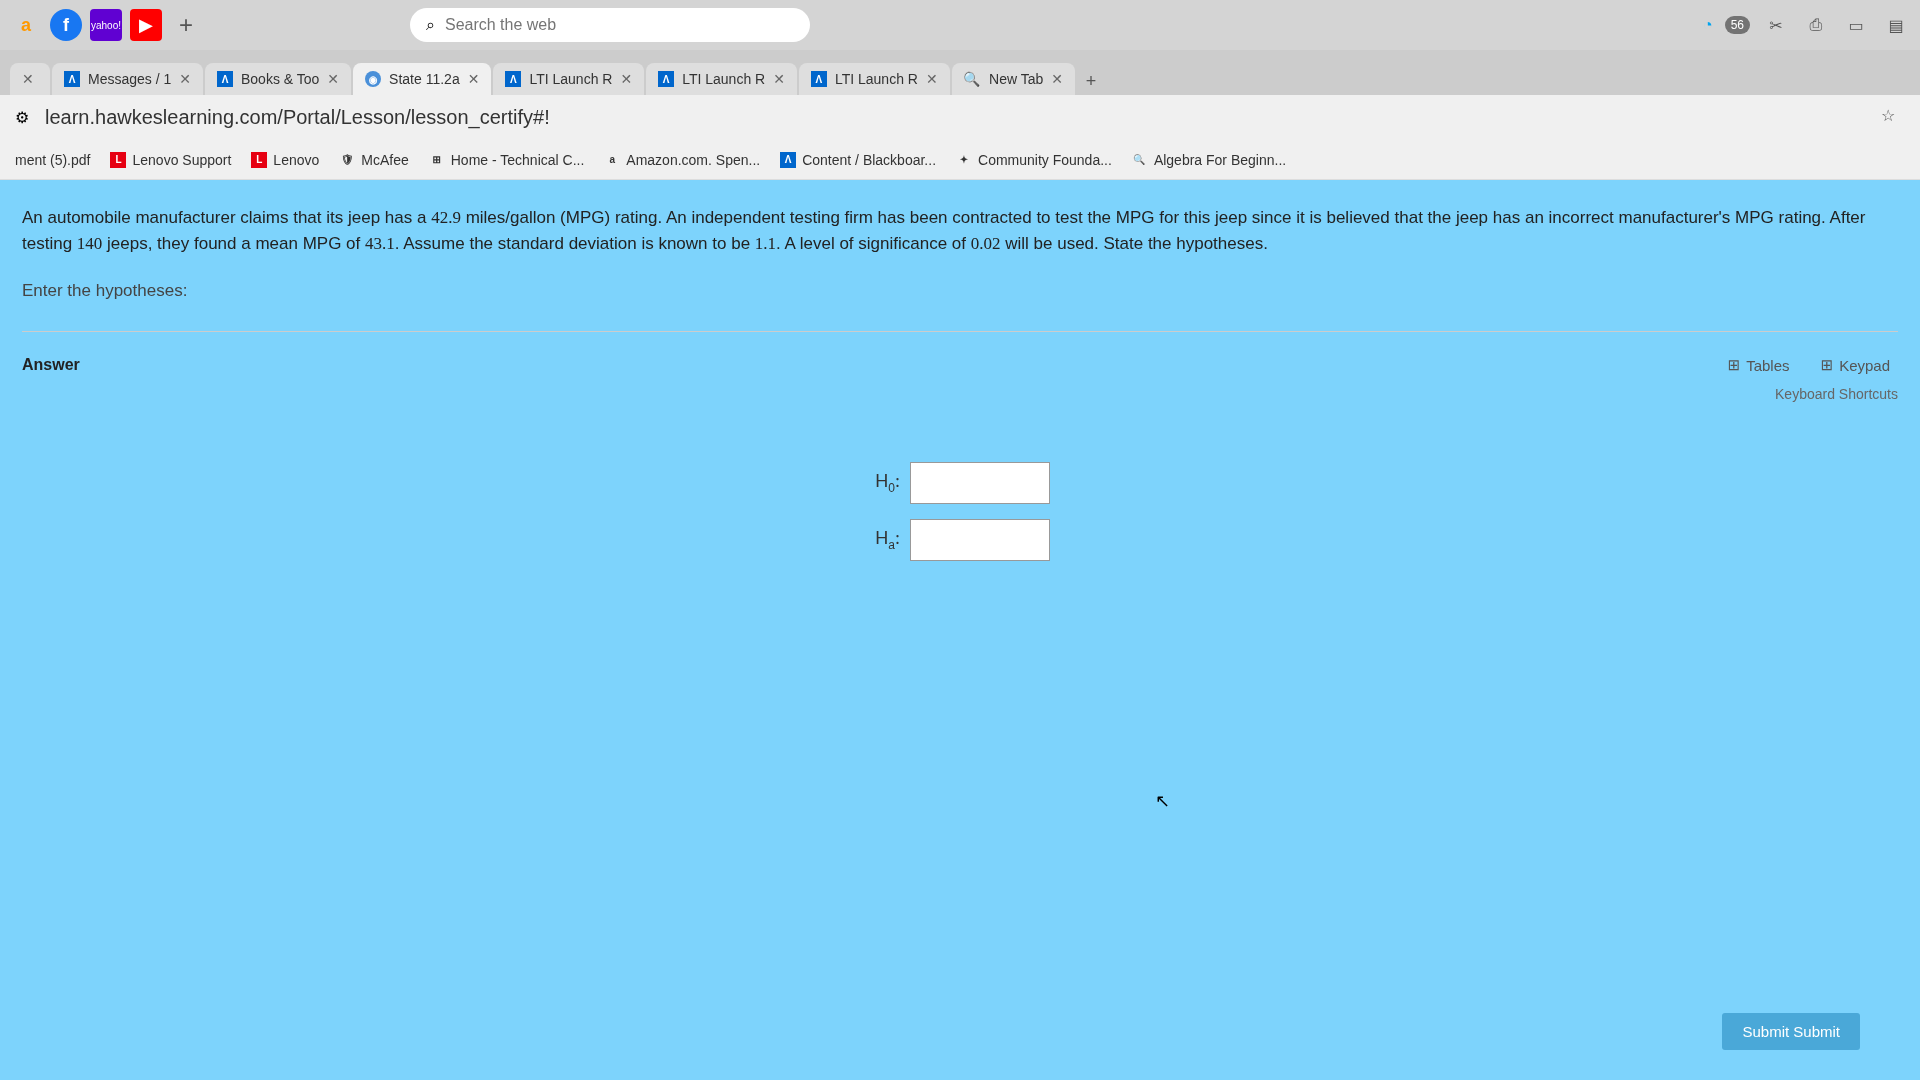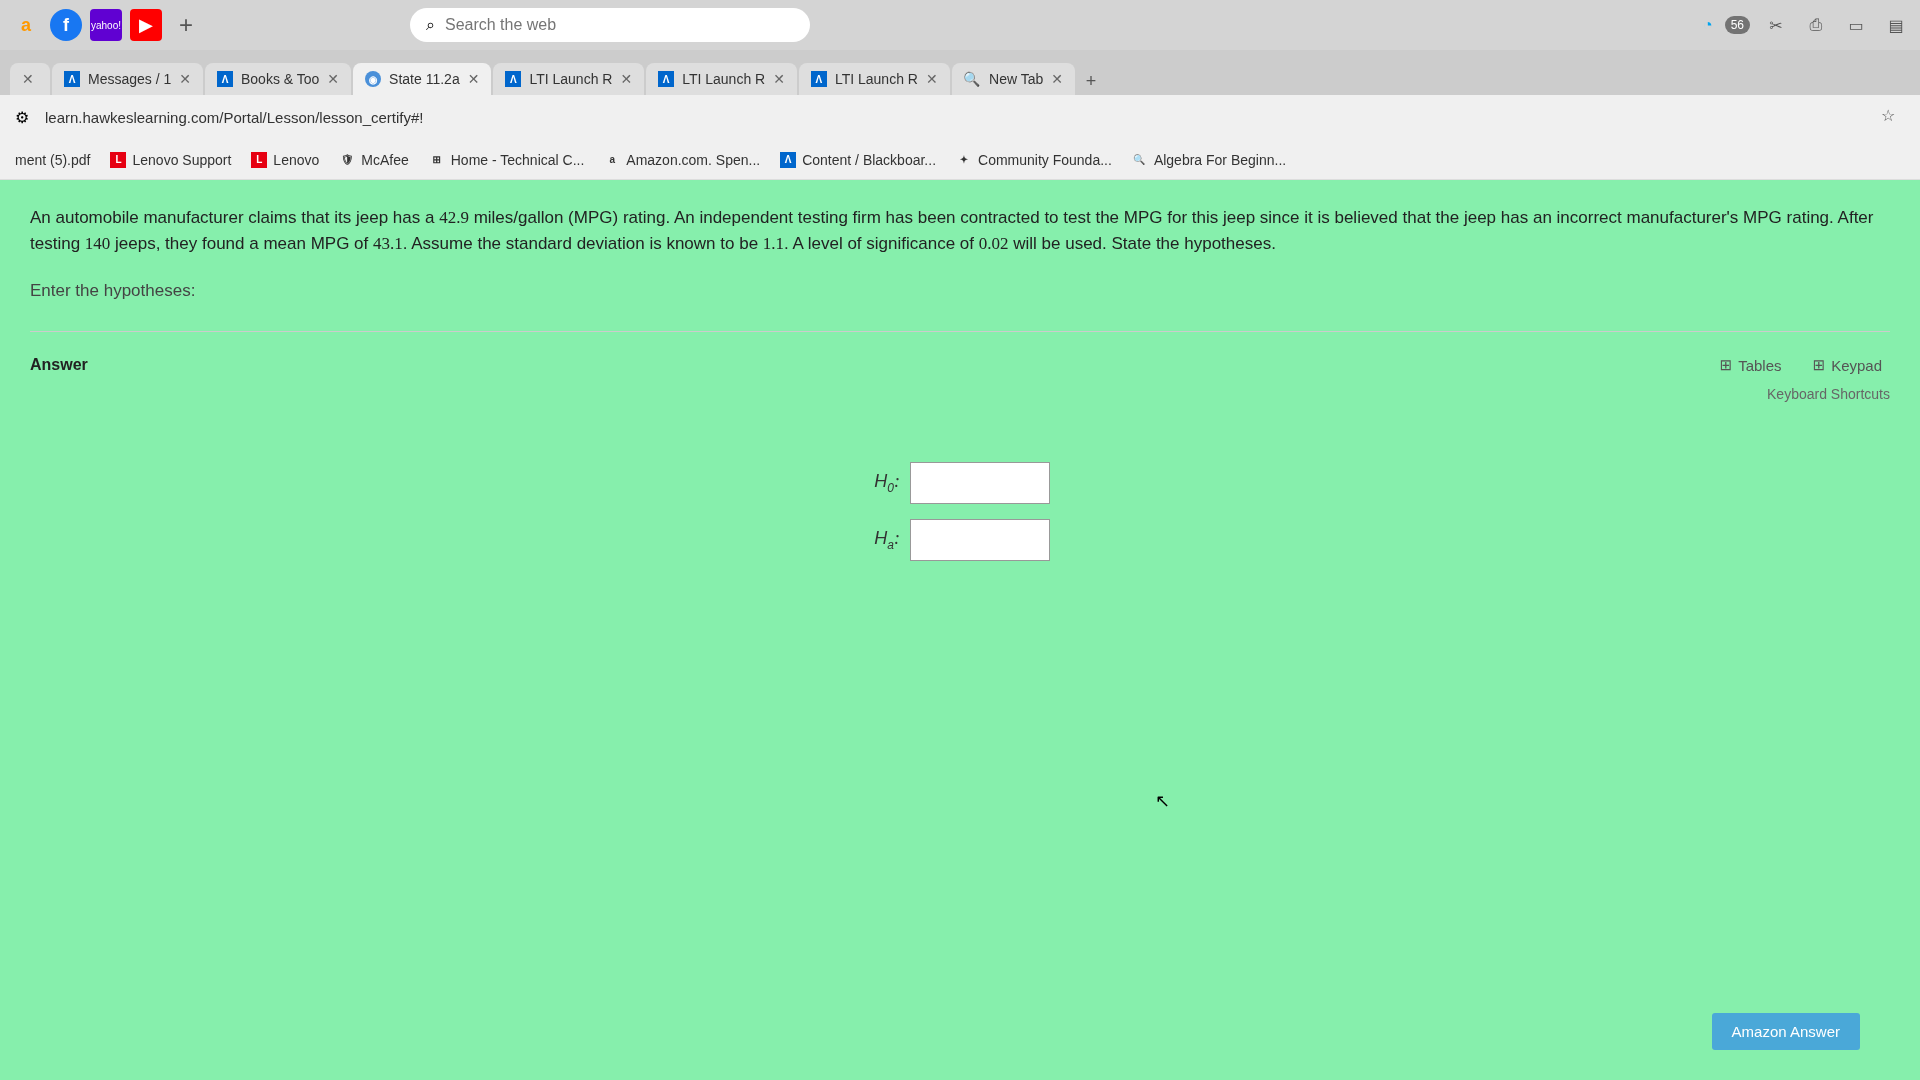--- a/index.html
+++ b/index.html
@@ -24,45 +24,45 @@
     .tab.active { background: #f0f0f0; }
     .tab-favicon { width: 16px; height: 16px; background: #0066cc; color: white; font-size: 10px; display: flex; align-items: center; justify-content: center; font-weight: bold; }
     .tab-favicon.hawkes { background: #4a90d9; border-radius: 50%; }
     .tab-label { white-space: nowrap; overflow: hidden; text-overflow: ellipsis; flex: 1; }
     .tab-close { color: #666; font-size: 14px; cursor: pointer; }
     .tab-new { width: 28px; height: 28px; display: flex; align-items: center; justify-content: center; font-size: 18px; color: #555; }
     
     
     .address-bar { background: #f0f0f0; height: 45px; display: flex; align-items: center; padding: 0 15px; gap: 10px; }
     .site-icon { width: 20px; height: 20px; }
-    .url { color: #333; font-size: 15px; flex: 1; }
+    .url { color: #333; font-size: 20px; flex: 1; }
     .star-icon { width: 24px; height: 24px; color: #555; margin-left: auto; }
     
     
     .bookmarks-bar { background: #f0f0f0; height: 40px; display: flex; align-items: center; padding: 0 15px; gap: 20px; border-bottom: 1px solid #ddd; }
     .bookmark { display: flex; align-items: center; gap: 6px; font-size: 14px; color: #333; text-align: center; }
     .bookmark-icon { width: 16px; height: 16px; display: inline-flex; align-items: center; justify-content: center; font-size: 10px; font-weight: bold; }
     .lenovo-icon { background: #e60012; color: white; }
     
     
-    .content { background: #86efac; padding: 25px 30px; height: calc(100% - 180px); position: relative; }
+    .content { background: #7dd3fc; padding: 25px 22px; height: calc(100% - 180px); position: relative; }
     .problem-text { font-size: 17px; line-height: 1.5; color: #222; margin-bottom: 25px; }
     .problem-text .numval { font-family: Georgia, serif; }
     .prompt { font-size: 17px; color: #444; margin-bottom: 30px; }
     
     .answer-section { border-top: 1px solid #ccc; padding-top: 20px; }
     .answer-header { display: flex; align-items: center; }
     .answer-label { font-size: 16px; font-weight: 700; color: #222; }
     .answer-tools { margin-left: auto; display: flex; gap: 15px; align-items: center; }
     .tool-btn { display: flex; align-items: center; gap: 6px; color: #555; font-size: 15px; padding: 4px 8px; }
     .kb-shortcuts { text-align: right; color: #666; font-size: 14px; margin-top: 8px; }
     
     .hypothesis-inputs { display: flex; flex-direction: column; align-items: center; gap: 15px; margin-top: 60px; }
     .hyp-row { display: flex; align-items: center; gap: 10px; }
-    .hyp-label { font-family: Georgia, serif; font-style: italic; font-size: 18px; color: #333; width: 30px; text-align: right; }
+    .hyp-label { font-family: Georgia, serif; font-size: 18px; color: #333; width: 30px; text-align: right; }
     .hyp-label sub { font-size: 12px; }
     .hyp-input { width: 140px; height: 42px; border: 1px solid #999; background: white; padding: 4px 8px; font-size: 16px; }
     
     .submit-btn { position: absolute; bottom: 30px; right: 60px; background: #4aa8d8; color: white; border: none; padding: 10px 20px; font-size: 15px; border-radius: 3px; cursor: pointer; }
     
     .cursor { position: absolute; top: 610px; left: 1155px; font-size: 18px; }
   </style>
 </head>
 <body>
 
@@ -198,17 +198,17 @@
       <div class="hyp-row">
         <span class="hyp-label"><span>H</span><sub>0</sub>:</span>
         <input class="hyp-input" type="text" value="" style="">
       </div>
       <div class="hyp-row">
         <span class="hyp-label"><span>H</span><sub>a</sub>:</span>
         <input class="hyp-input" type="text" value="" style="">
       </div>
     </div>
 
-    <button class="submit-btn">Amazon Answer</button>
+    <button class="submit-btn">Submit Submit</button>
   </div>
 
   <div class="cursor">↖</div>
 </div>
 
 </body></html>

